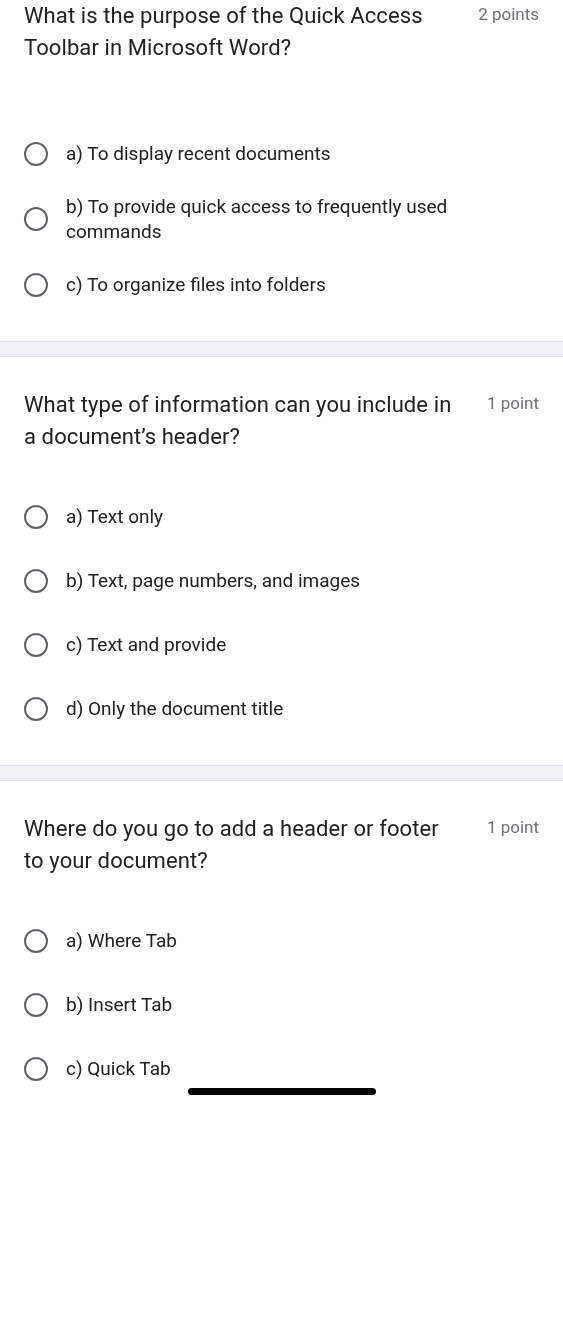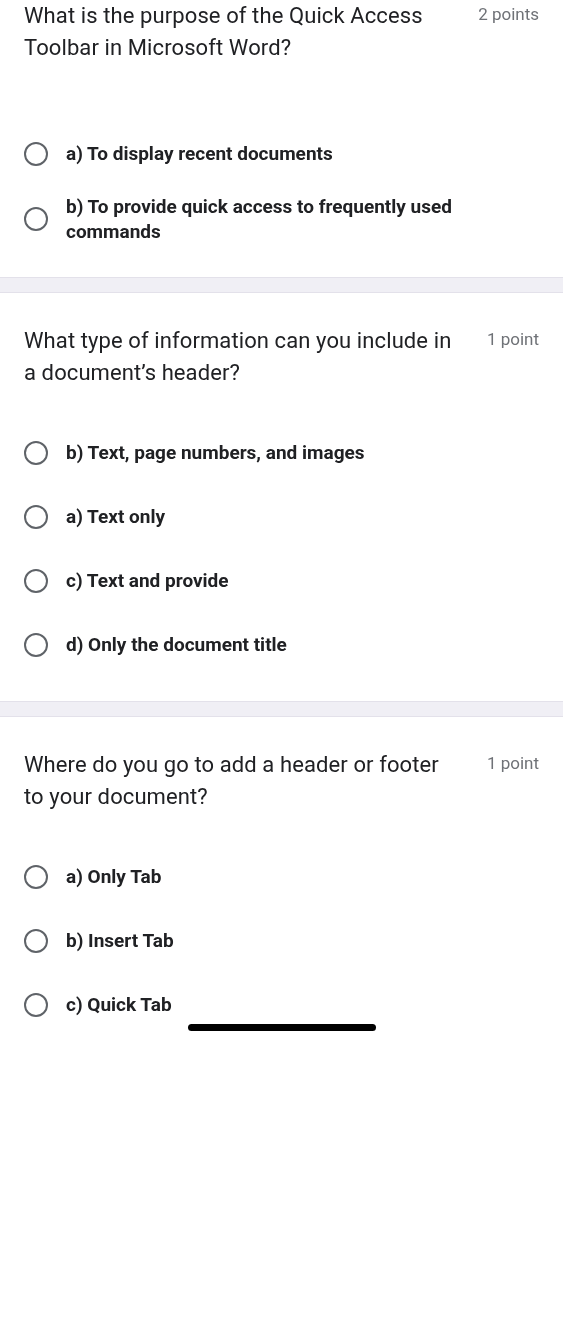--- a/index.html
+++ b/index.html
@@ -36,21 +36,20 @@
   }
   .q-points {
     font-size: 17px;
     color: #6f7277;
     white-space: nowrap;
     margin-top: 4px;
   }
   .options {
     display: flex;
     flex-direction: column;
-    font-weight: bold;
   }
   .option {
     display: flex;
     align-items: center;
     gap: 18px;
     min-height: 48px;
     padding: 8px 0;
     cursor: pointer;
   }
   .radio {
@@ -102,38 +101,42 @@
   <div class="options-spacer"></div>
   <div class="options">
     <div class="option">
       <div class="radio"></div>
       <div class="opt-label">a) To display recent documents</div>
     </div>
     <div class="option">
       <div class="radio"></div>
       <div class="opt-label">b) To provide quick access to frequently used commands</div>
     </div>
+    <div class="option">
+      <div class="radio"></div>
+      <div class="opt-label">c) To organize files into folders</div>
+    </div>
   </div>
 </div>
 
 <div class="gap"></div>
 
 <div class="card rest-card">
   <div class="q-header">
     <div class="q-text">What type of information can you include in a document’s header?</div>
     <div class="q-points">1 point</div>
   </div>
   <div class="options">
     <div class="option">
       <div class="radio"></div>
-      <div class="opt-label">b) Text, page numbers, and images</div>
+      <div class="opt-label">a) Text only</div>
     </div>
     <div class="option">
       <div class="radio"></div>
-      <div class="opt-label">a) Text only</div>
+      <div class="opt-label">b) Text, page numbers, and images</div>
     </div>
     <div class="option">
       <div class="radio"></div>
       <div class="opt-label">c) Text and provide</div>
     </div>
     <div class="option">
       <div class="radio"></div>
       <div class="opt-label">d) Only the document title</div>
     </div>
   </div>
@@ -142,21 +145,21 @@
 <div class="gap"></div>
 
 <div class="card rest-card" style="padding-bottom:0;">
   <div class="q-header">
     <div class="q-text">Where do you go to add a header or footer to your document?</div>
     <div class="q-points">1 point</div>
   </div>
   <div class="options">
     <div class="option">
       <div class="radio"></div>
-      <div class="opt-label">a) Only Tab</div>
+      <div class="opt-label">a) Where Tab</div>
     </div>
     <div class="option">
       <div class="radio"></div>
       <div class="opt-label">b) Insert Tab</div>
     </div>
     <div class="option" style="position:relative;">
       <div class="radio"></div>
       <div class="opt-label">c) Quick Tab</div>
     </div>
   </div>

